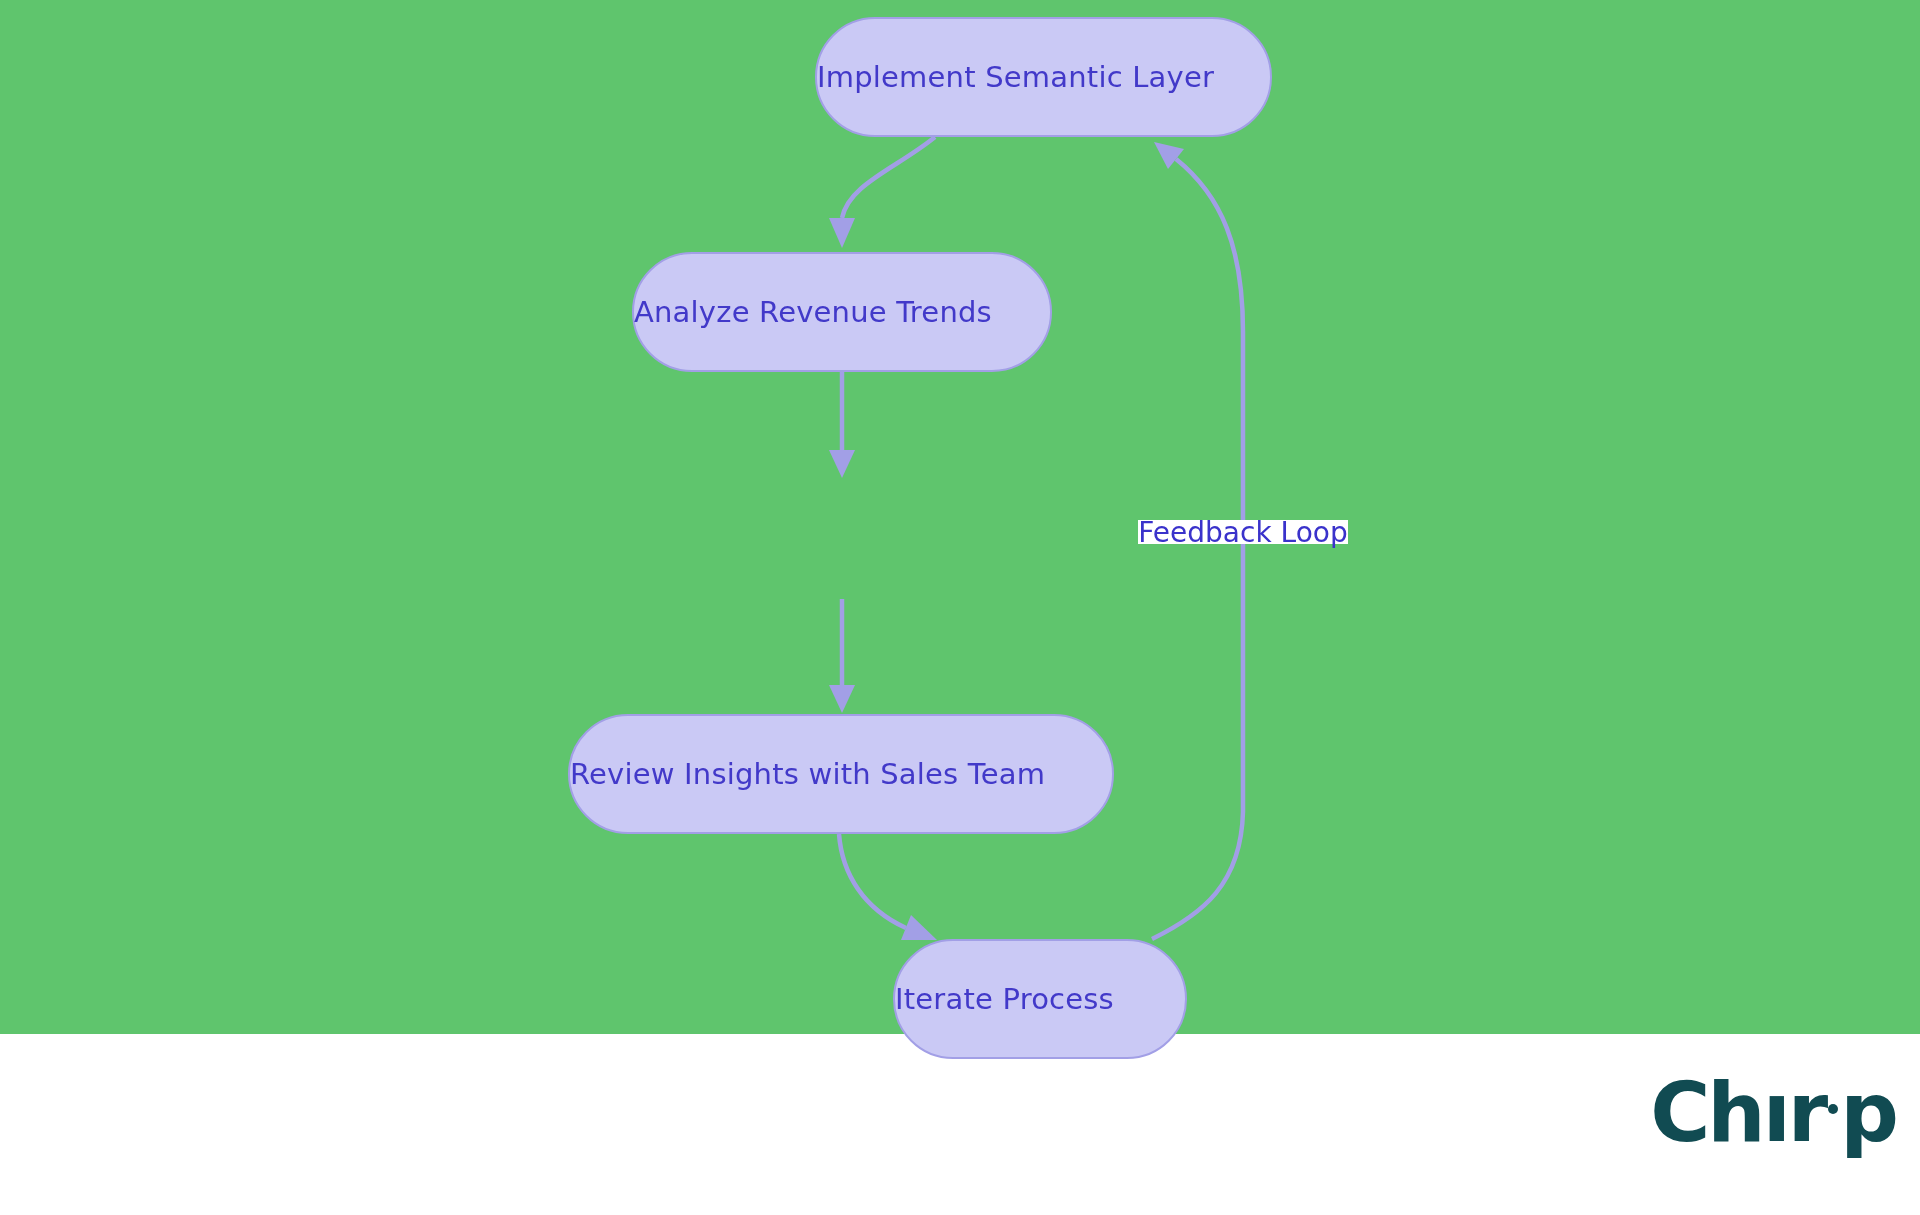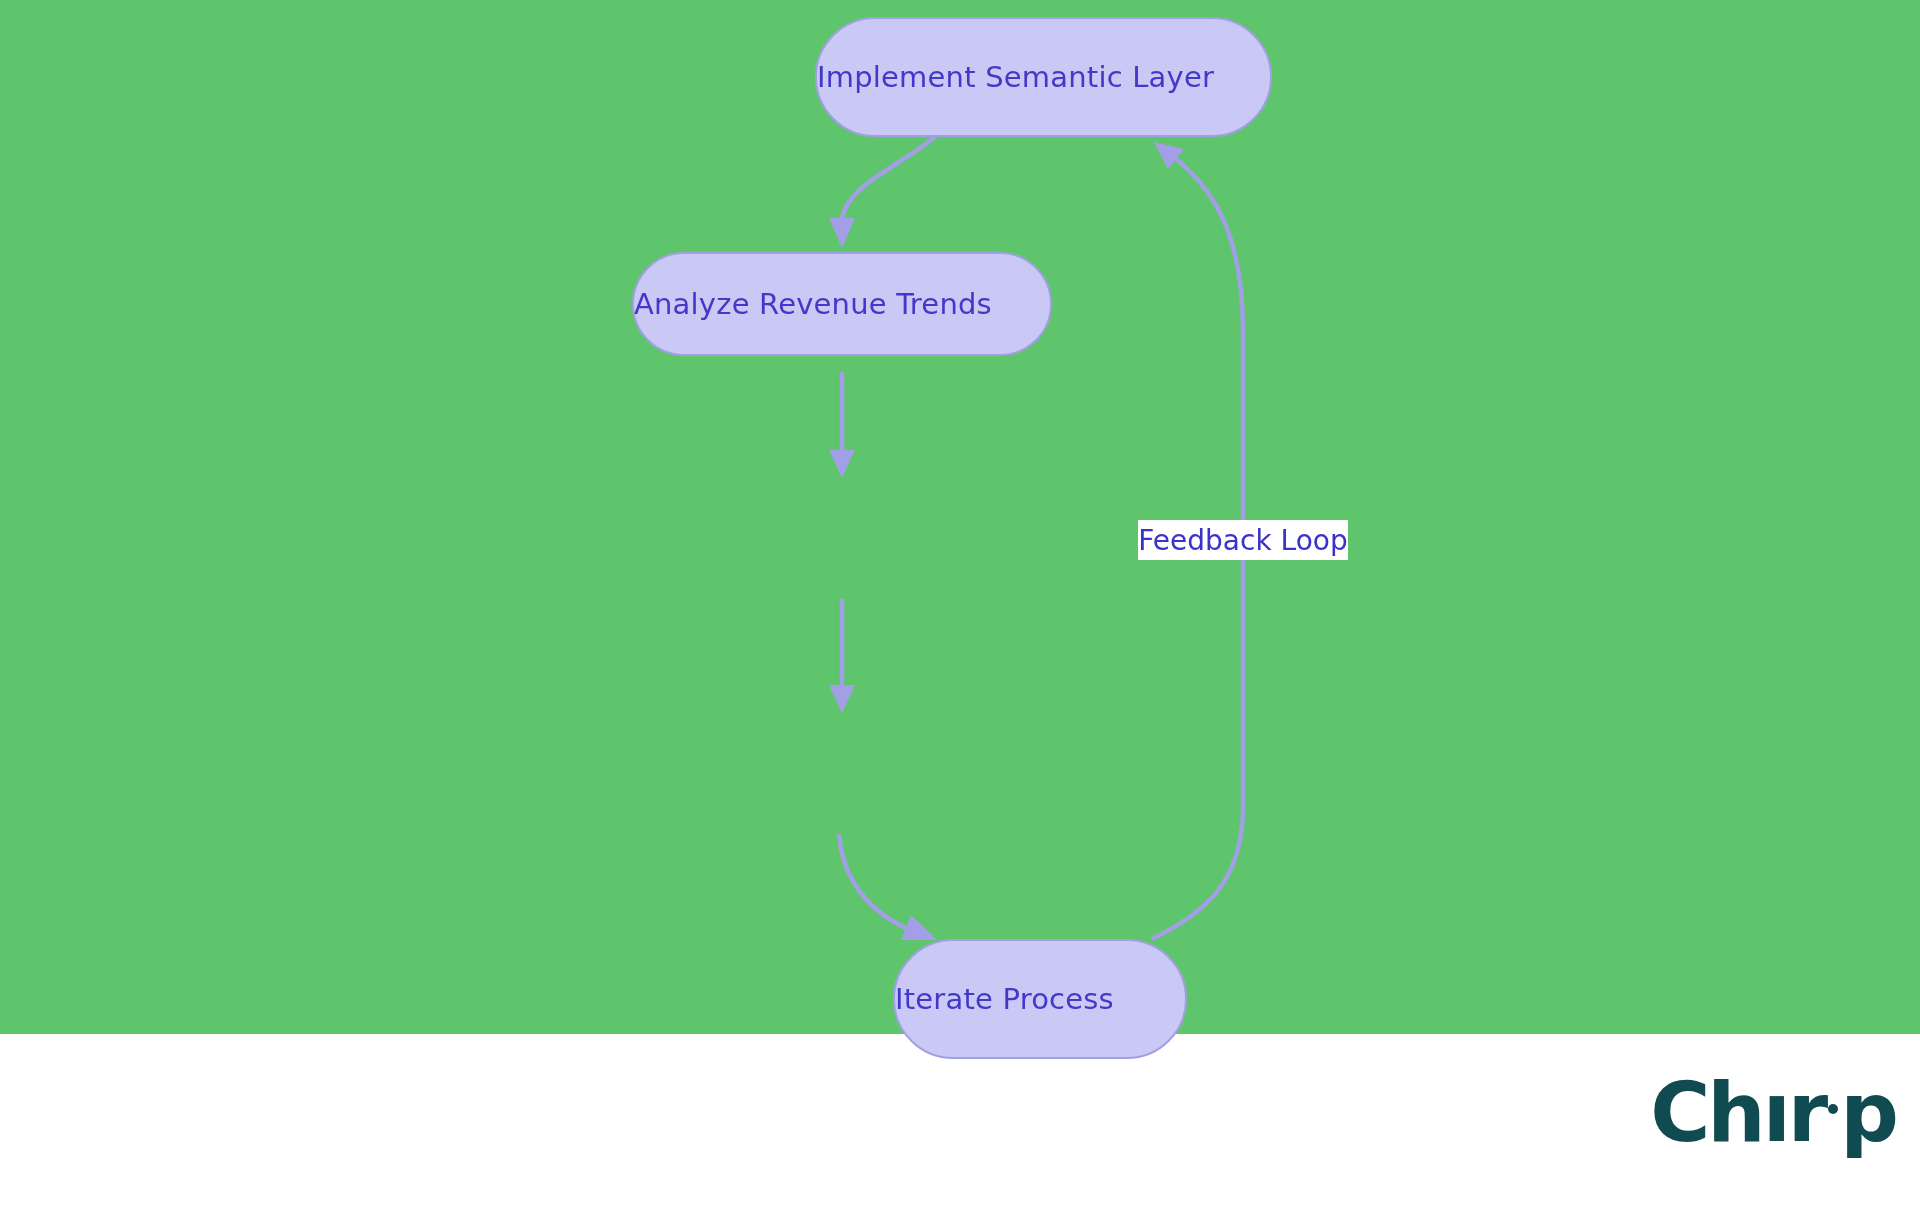--- a/index.html
+++ b/index.html
@@ -56,29 +56,29 @@
     justify-content: flex-start;
     background: var(--node-fill);
     border: 2px solid var(--node-border);
     border-radius: 62px;
     color: var(--node-text);
     font-size: 29px;
     letter-spacing: 0.2px;
     white-space: nowrap;
   }
   .node-a { left: 815px; top: 17px;  width: 457px; height: 120px; }
-  .node-b { left: 632px; top: 252px; width: 420px; height: 104px; }
+  .node-b { left: 632px; top: 252px; width: 420px; height: 120px; }
   .node-c { left: 620px; top: 479px; width: 446px; height: 120px; }
   .node-d { left: 568px; top: 714px; width: 546px; height: 120px; }
   .node-e { left: 893px; top: 939px; width: 294px; height: 120px; }
   .edge-label {
     position: absolute;
     z-index: 3;
     left: 1138px; top: 520px;
-    width: 210px; height: 40px;
+    width: 210px; height: 24px;
     display: flex;
     align-items: center;
     justify-content: center;
     background: var(--edge-label-bg);
     color: var(--edge-label-text);
     font-size: 28px;
     white-space: nowrap;
   }
   .footer {
     position: absolute;
@@ -133,20 +133,23 @@
     <path d="M 1152 939 C 1203 914, 1241 884, 1243 812 L 1243 332 C 1243 248, 1222 196, 1176 159"></path>
     <polygon points="1154,142 1184,149 1168,169"></polygon>
   </svg>
 
   <div class="node node-a">
     <span>Implement Semantic Layer</span>
   </div>
   <div class="node node-b">
     <span>Analyze Revenue Trends</span>
   </div>
+  <div class="node node-d">
+    <span>Review Insights with Sales Team</span>
+  </div>
   <div class="node node-e">
     <span>Iterate Process</span>
   </div>
 
   <div class="edge-label">
     <span>Feedback Loop</span>
   </div>
 
   <div class="footer">
     <div class="brand-logo">

